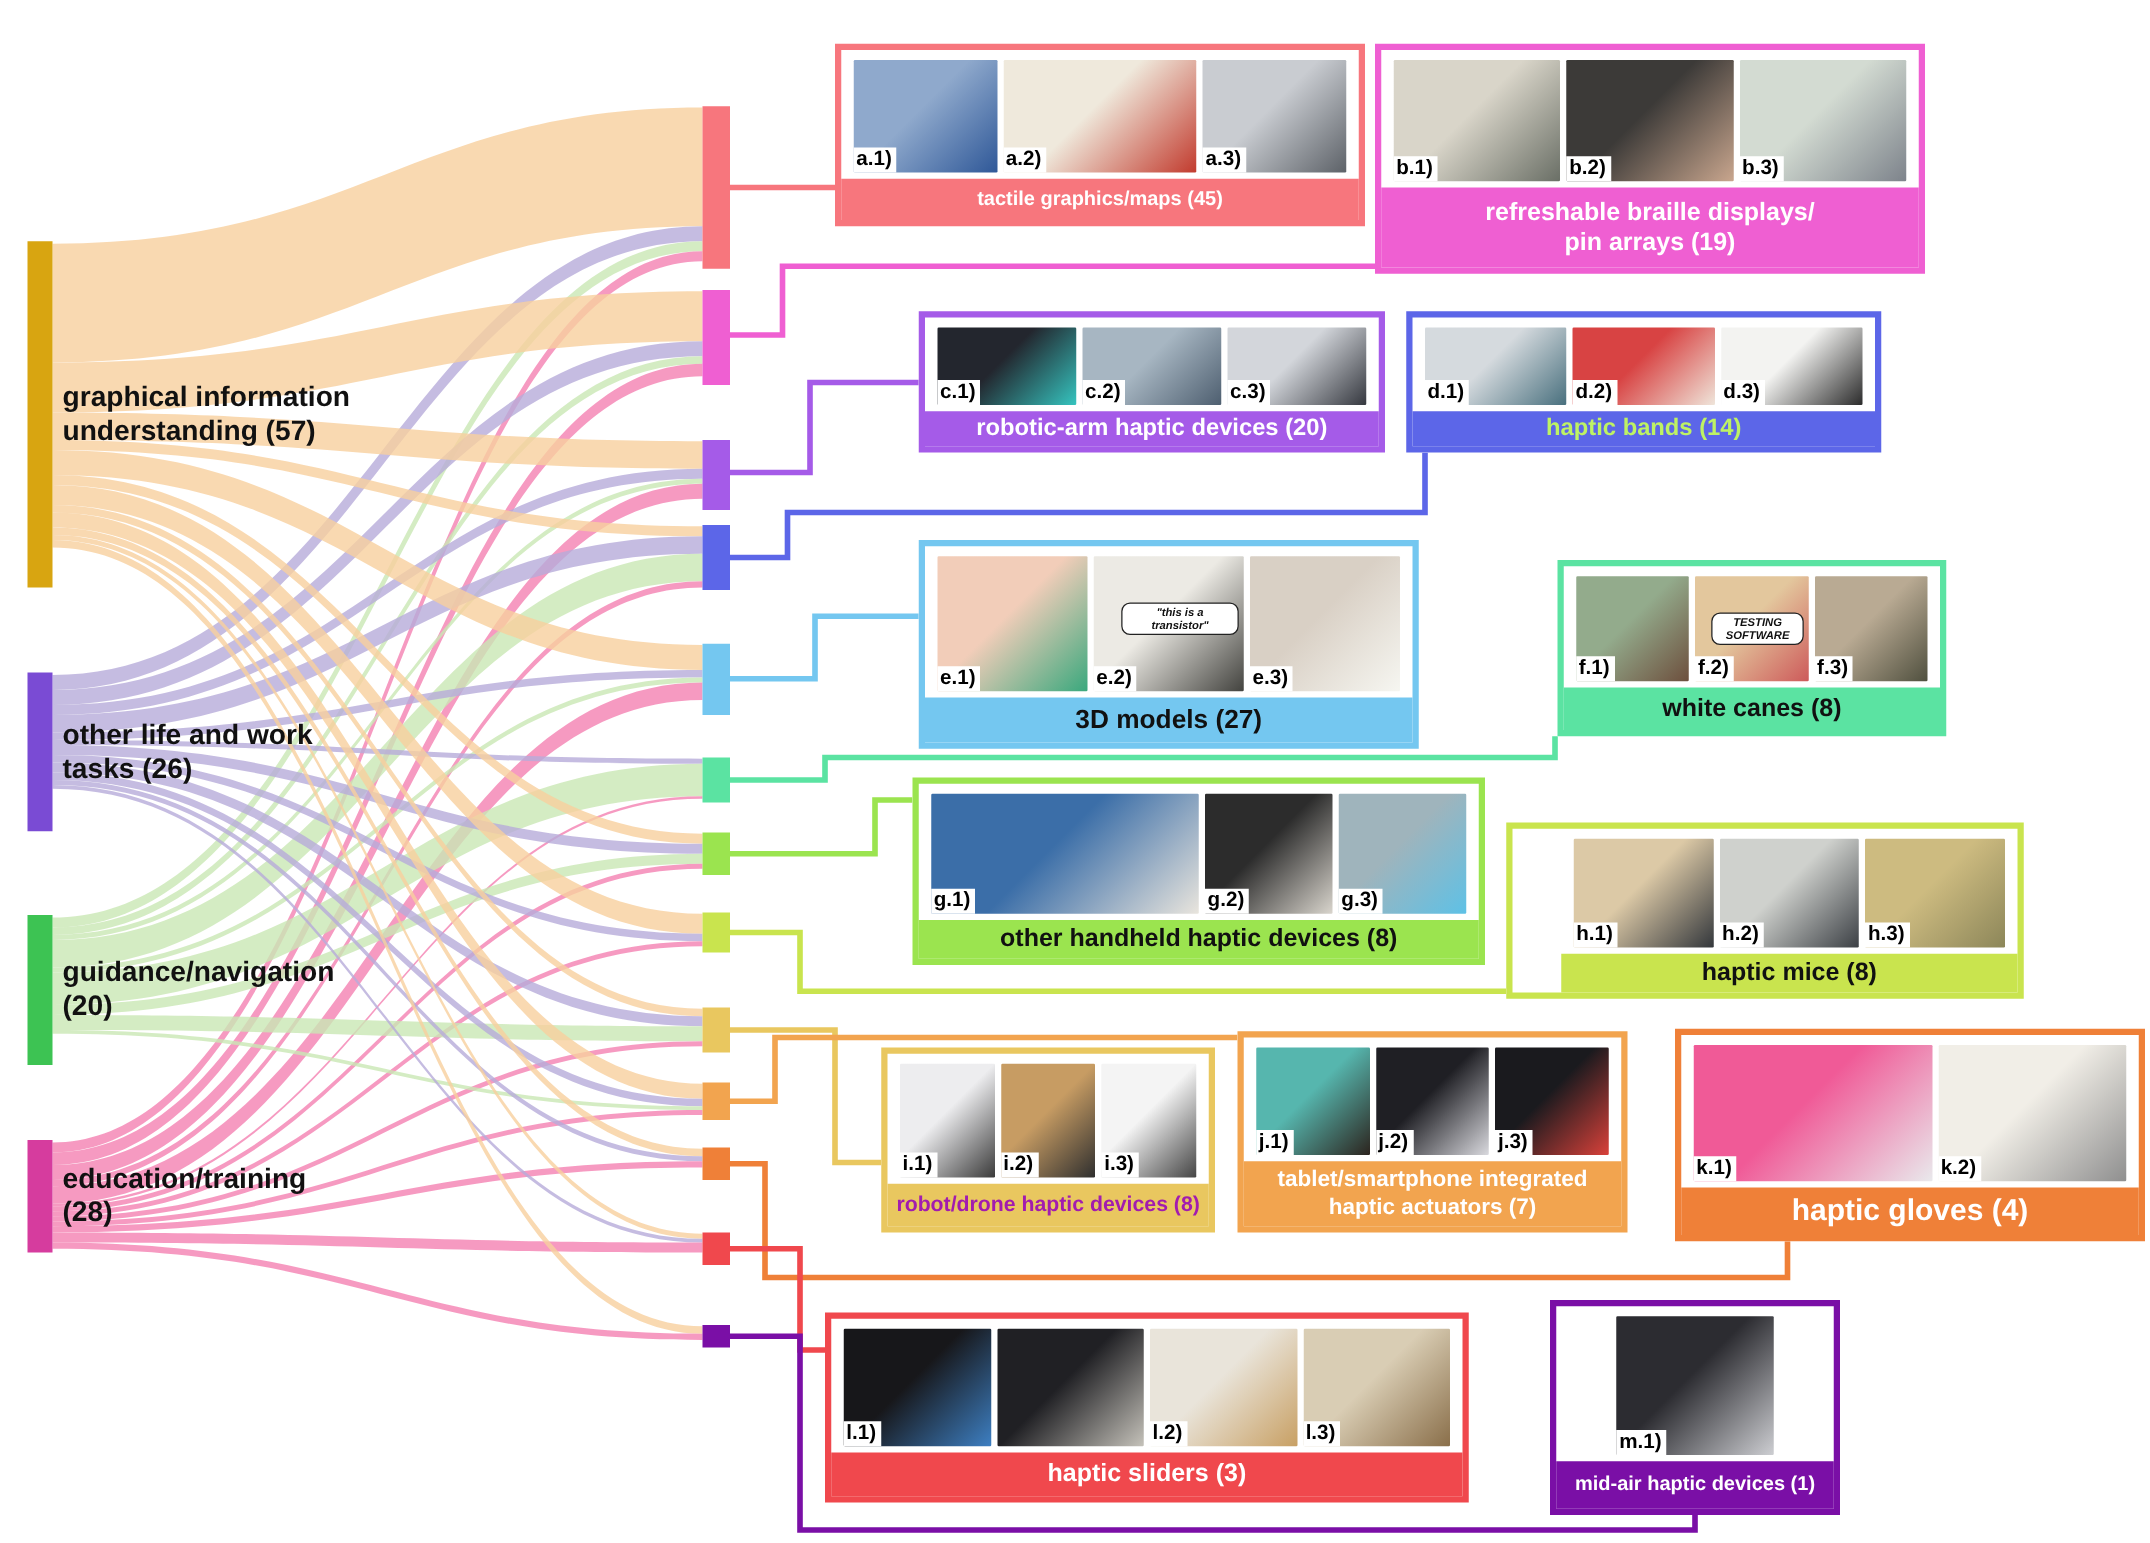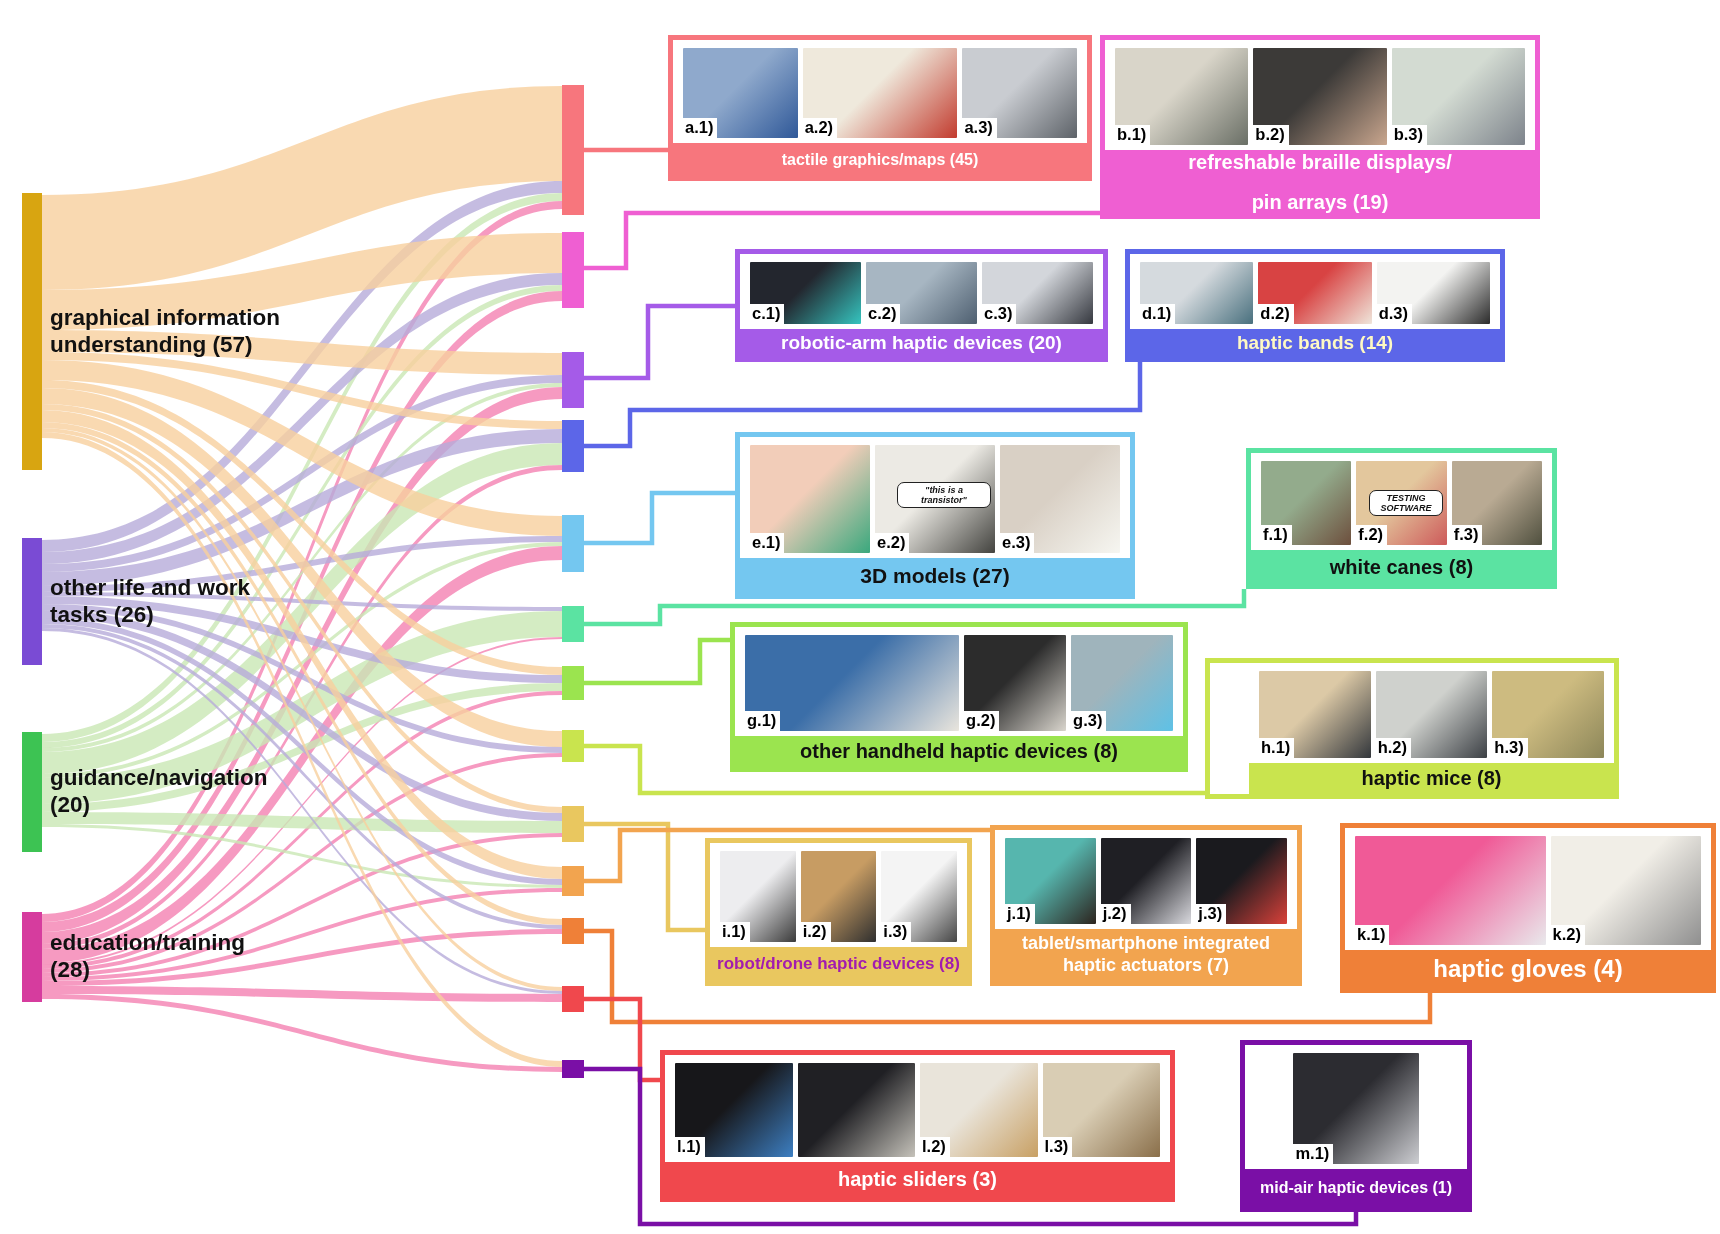--- a/index.html
+++ b/index.html
@@ -133,21 +133,21 @@
         <div class="ph" style="background: linear-gradient(135deg, rgb(217, 213, 201) 0%, rgb(217, 213, 201) 45%, rgb(106, 111, 102) 100%); flex: 1 1 0px;">
           <span class="tag">b.1)</span>
         </div>
         <div class="ph" style="background: linear-gradient(135deg, rgb(60, 58, 56) 0%, rgb(60, 58, 56) 45%, rgb(201, 166, 142) 100%); flex: 1 1 0px;">
           <span class="tag">b.2)</span>
         </div>
         <div class="ph" style="background: linear-gradient(135deg, rgb(211, 219, 210) 0%, rgb(211, 219, 210) 45%, rgb(125, 131, 139) 100%); flex: 1 1 0px;">
           <span class="tag">b.3)</span>
         </div>
       </div>
-      <div class="cap" style="background: rgb(239, 95, 210); color: rgb(255, 255, 255); height: 64px; font-size: 20px; justify-content: space-between;">
+      <div class="cap" style="background: rgb(239, 95, 210); color: rgb(255, 255, 255); height: 64px; font-size: 20px;">
         <div>refreshable braille displays/</div>
         <div>pin arrays (19)</div>
       </div>
     </div>
     <div class="panel" style="left: 735px; top: 249px; width: 373px; height: 113px; border-color: rgb(165, 91, 232);">
       <div class="imgs">
         <div class="ph" style="background: linear-gradient(135deg, rgb(35, 38, 46) 0%, rgb(35, 38, 46) 45%, rgb(53, 196, 191) 100%); flex: 1 1 0px;">
           <span class="tag">c.1)</span>
         </div>
         <div class="ph" style="background: linear-gradient(135deg, rgb(167, 182, 194) 0%, rgb(167, 182, 194) 45%, rgb(78, 95, 112) 100%); flex: 1 1 0px;">
@@ -166,21 +166,21 @@
         <div class="ph" style="background: linear-gradient(135deg, rgb(213, 218, 222) 0%, rgb(213, 218, 222) 45%, rgb(73, 112, 126) 100%); flex: 1 1 0px;">
           <span class="tag">d.1)</span>
         </div>
         <div class="ph" style="background: linear-gradient(135deg, rgb(216, 67, 67) 0%, rgb(216, 67, 67) 45%, rgb(239, 229, 218) 100%); flex: 1 1 0px;">
           <span class="tag">d.2)</span>
         </div>
         <div class="ph" style="background: linear-gradient(135deg, rgb(243, 243, 241) 0%, rgb(243, 243, 241) 45%, rgb(43, 43, 43) 100%); flex: 1 1 0px;">
           <span class="tag">d.3)</span>
         </div>
       </div>
-      <div class="cap" style="background: rgb(92, 102, 232); color: #fef9c3; height: 28px; font-size: 19px;">
+      <div class="cap" style="background: rgb(92, 102, 232); color: #bef264; height: 28px; font-size: 19px;">
         <div>haptic bands (14)</div>
       </div>
     </div>
     <div class="panel" style="left: 735px; top: 432px; width: 400px; height: 167px; border-color: rgb(116, 199, 240);">
       <div class="imgs">
         <div class="ph" style="background: linear-gradient(135deg, rgb(242, 205, 185) 0%, rgb(242, 205, 185) 45%, rgb(58, 168, 125) 100%); flex: 1 1 0px;">
           <span class="tag">e.1)</span>
         </div>
         <div class="ph" style="background: linear-gradient(135deg, rgb(236, 234, 228) 0%, rgb(236, 234, 228) 45%, rgb(67, 67, 63) 100%); flex: 1 1 0px;">
           <span class="tag">e.2)</span>

